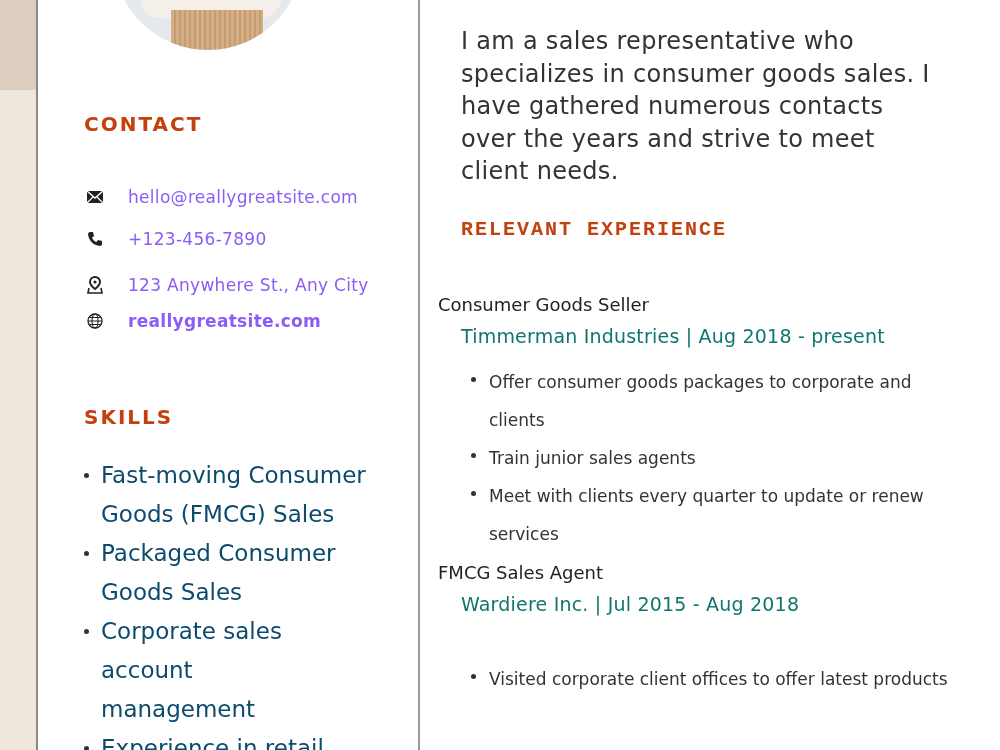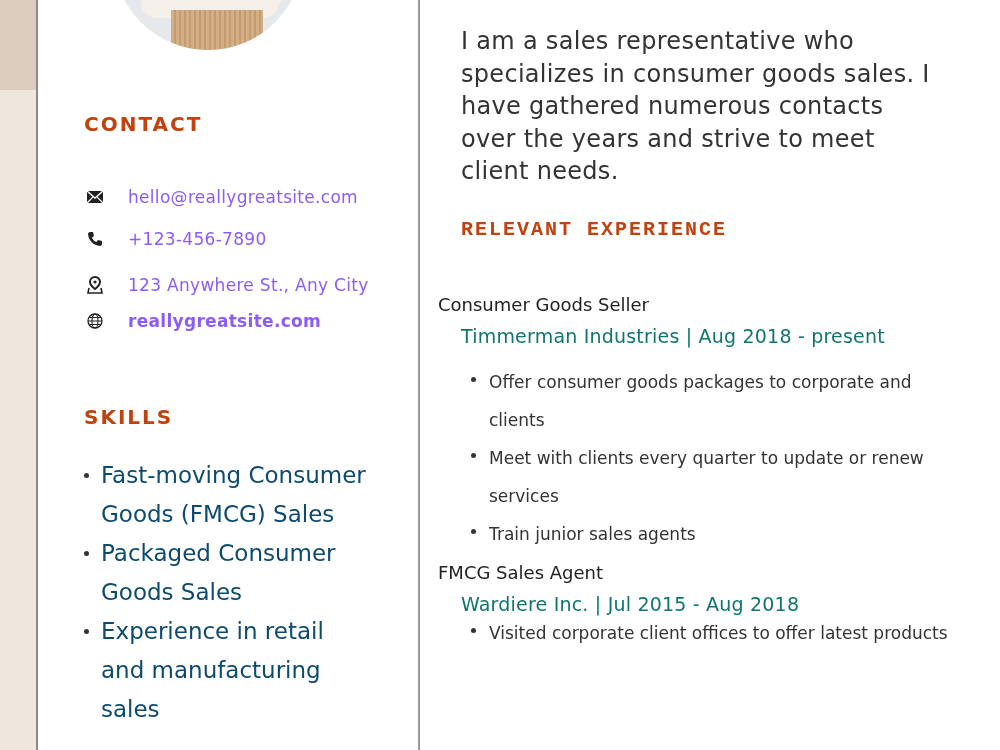--- a/index.html
+++ b/index.html
@@ -137,32 +137,33 @@
         <path d="M1 8 L15 8 M2.2 4.5 L13.8 4.5 M2.2 11.5 L13.8 11.5" stroke="#222" stroke-width="1.1"></path>
       </svg>
   </span>
   <span class="contact-text">reallygreatsite.com</span>
 </div>
 
 <div class="heading" style="left:84px; top:391px;margin-top:14px;">SKILLS</div>
 <ul class="skills-list">
   <li style="width:270px;">Fast-moving Consumer Goods (FMCG) Sales</li>
   <li>Packaged Consumer Goods Sales</li>
+  <li style="width:240px;">Corporate sales account management</li>
   <li style="width:240px;">Experience in retail and manufacturing sales</li>
 </ul>
 
 <div class="summary">I am a sales representative who specializes in consumer goods sales. I have gathered numerous contacts over the years and strive to meet client needs.</div>
 
 <div class="heading" style="left:461px; top:218px;font-family:Liberation Mono, monospace;">RELEVANT EXPERIENCE</div>
 
 <div class="job-title" style="top:294px;">Consumer Goods Seller</div>
 <div class="job-meta" style="top:325px;">Timmerman Industries | Aug 2018 - present</div>
 <ul class="bullets" style="top:363px; width:470px;">
   <li>Offer consumer goods packages to corporate and clients</li>
+  <li>Train junior sales agents</li>
   <li>Meet with clients every quarter to update or renew services</li>
-  <li>Train junior sales agents</li>
 </ul>
 
 <div class="job-title" style="top:562px;">FMCG Sales Agent</div>
 <div class="job-meta" style="top:593px;">Wardiere Inc. | Jul 2015 - Aug 2018</div>
-<ul class="bullets" style="top:614px; width:510px;">
+<ul class="bullets" style="top:660px; width:510px;">
   <li>Visited corporate client offices to offer latest products</li>
 </ul>
 
 </body></html>

